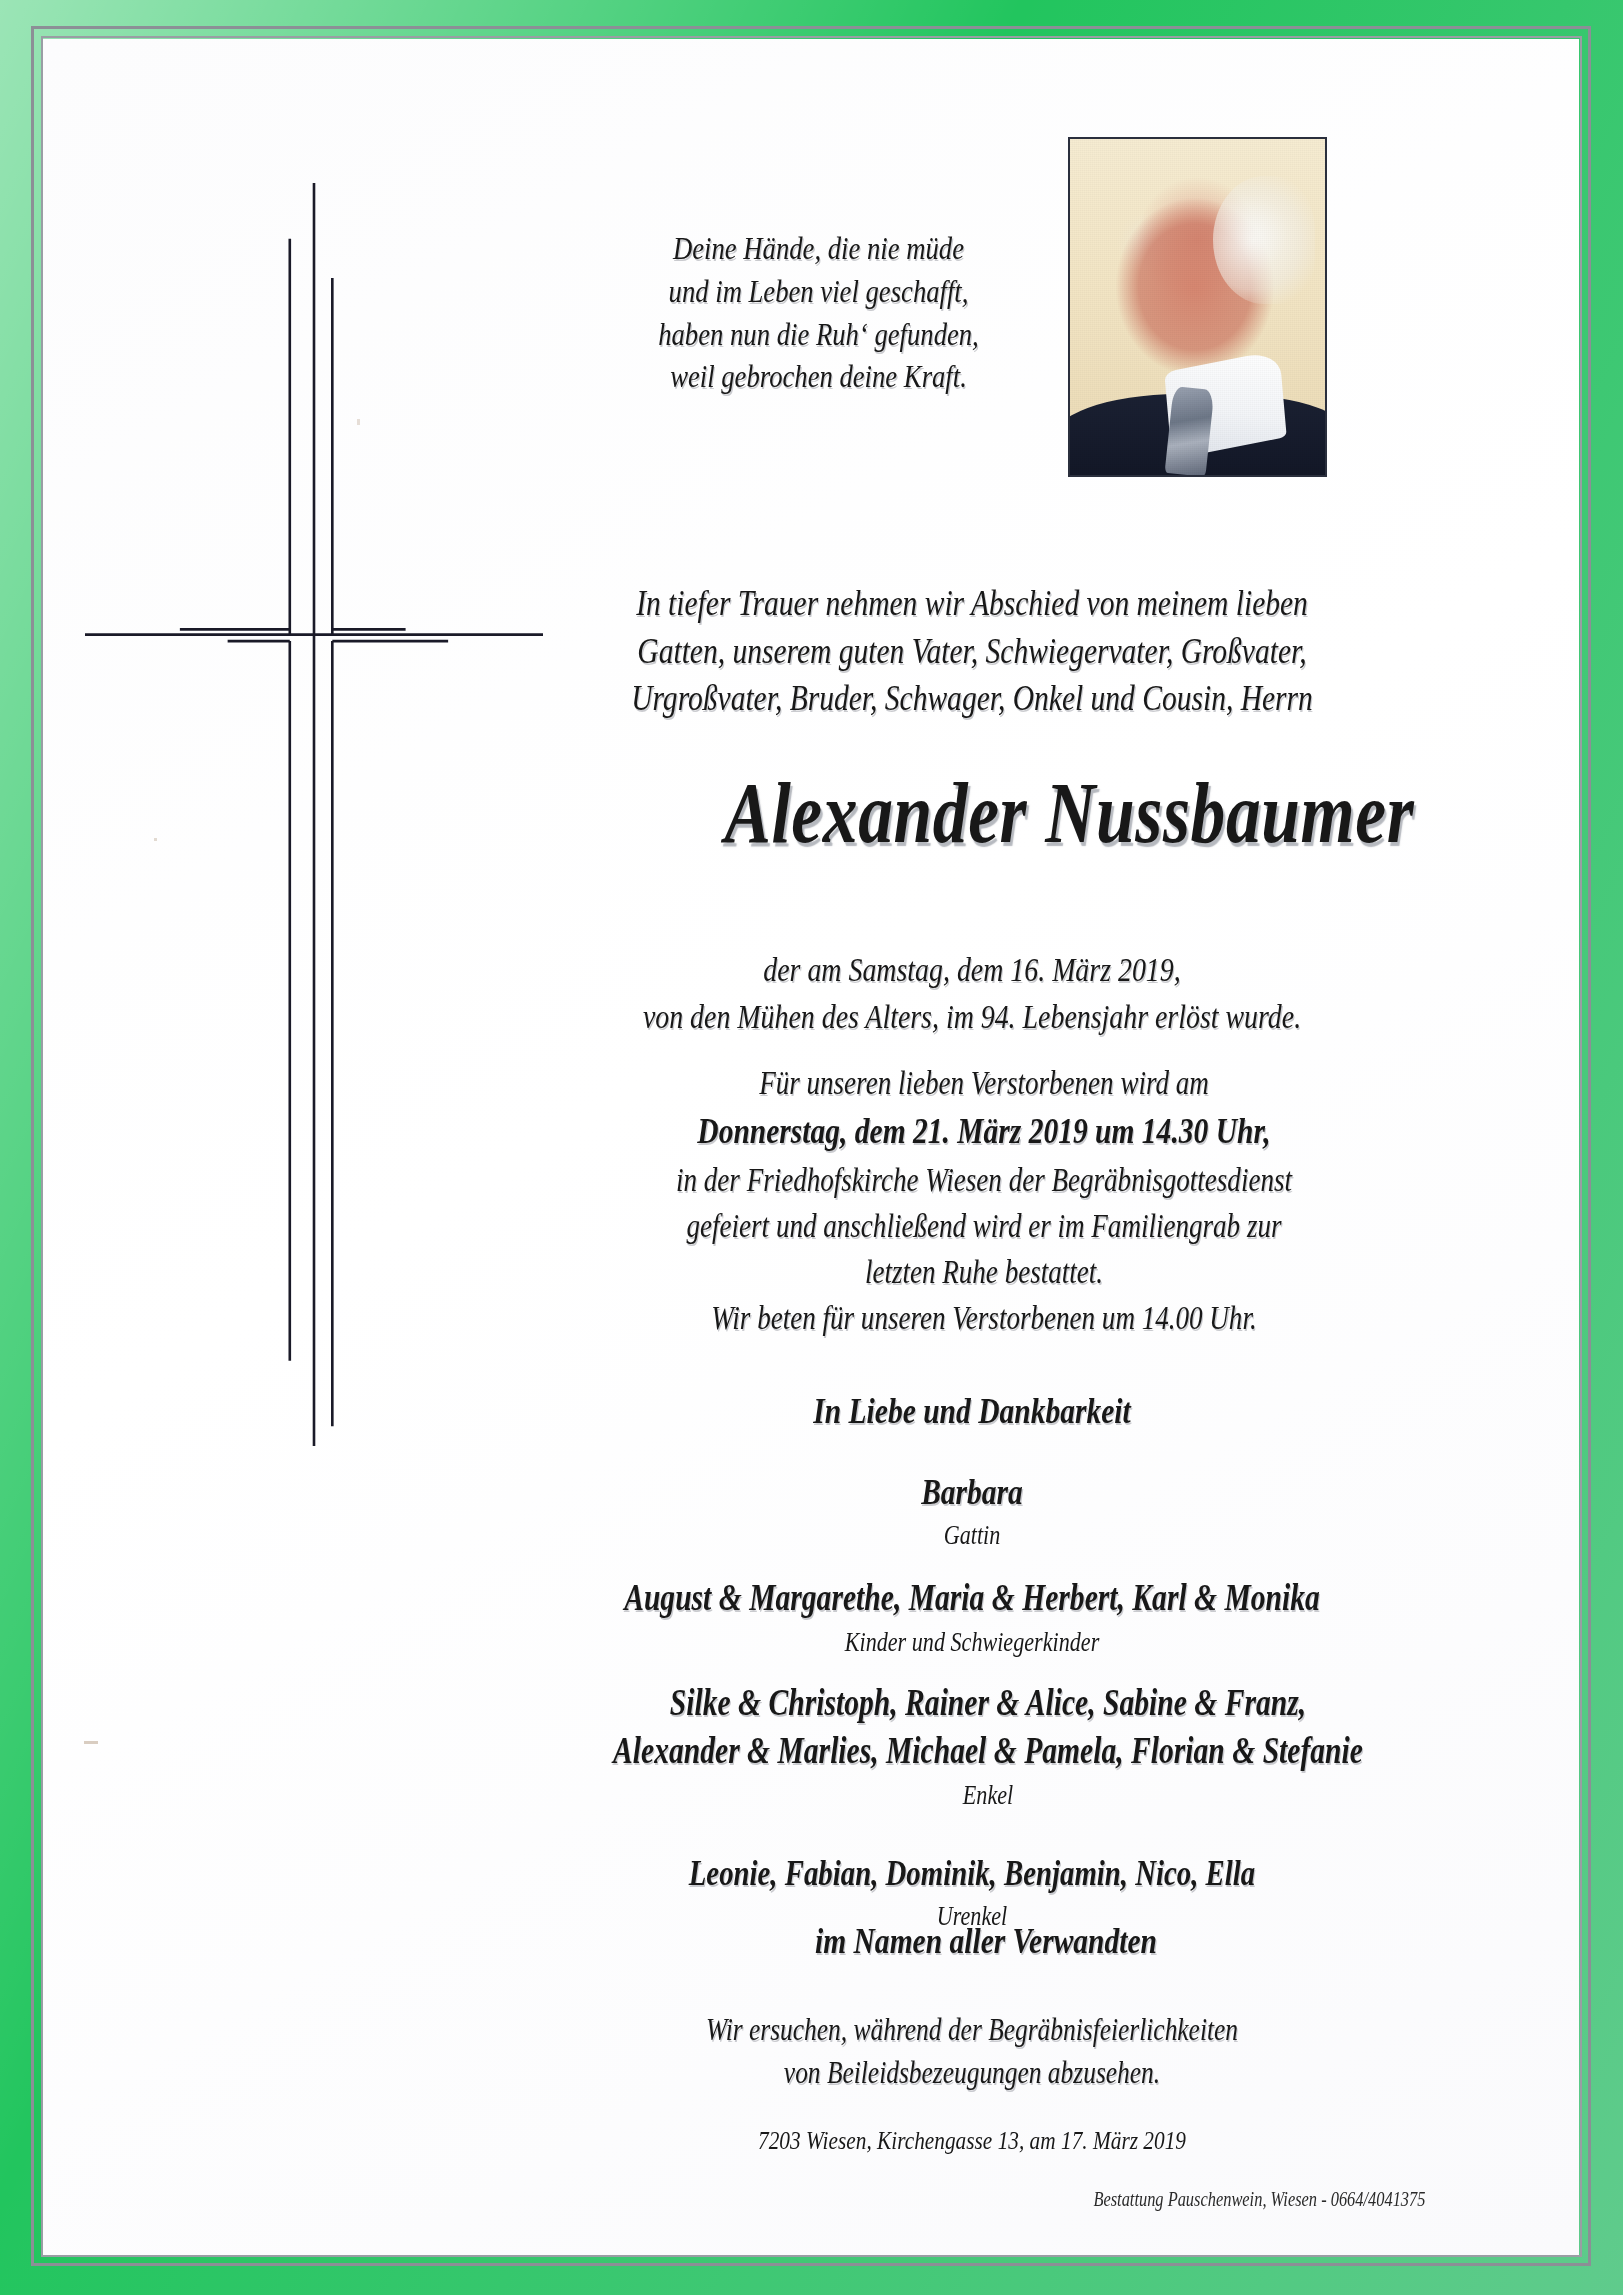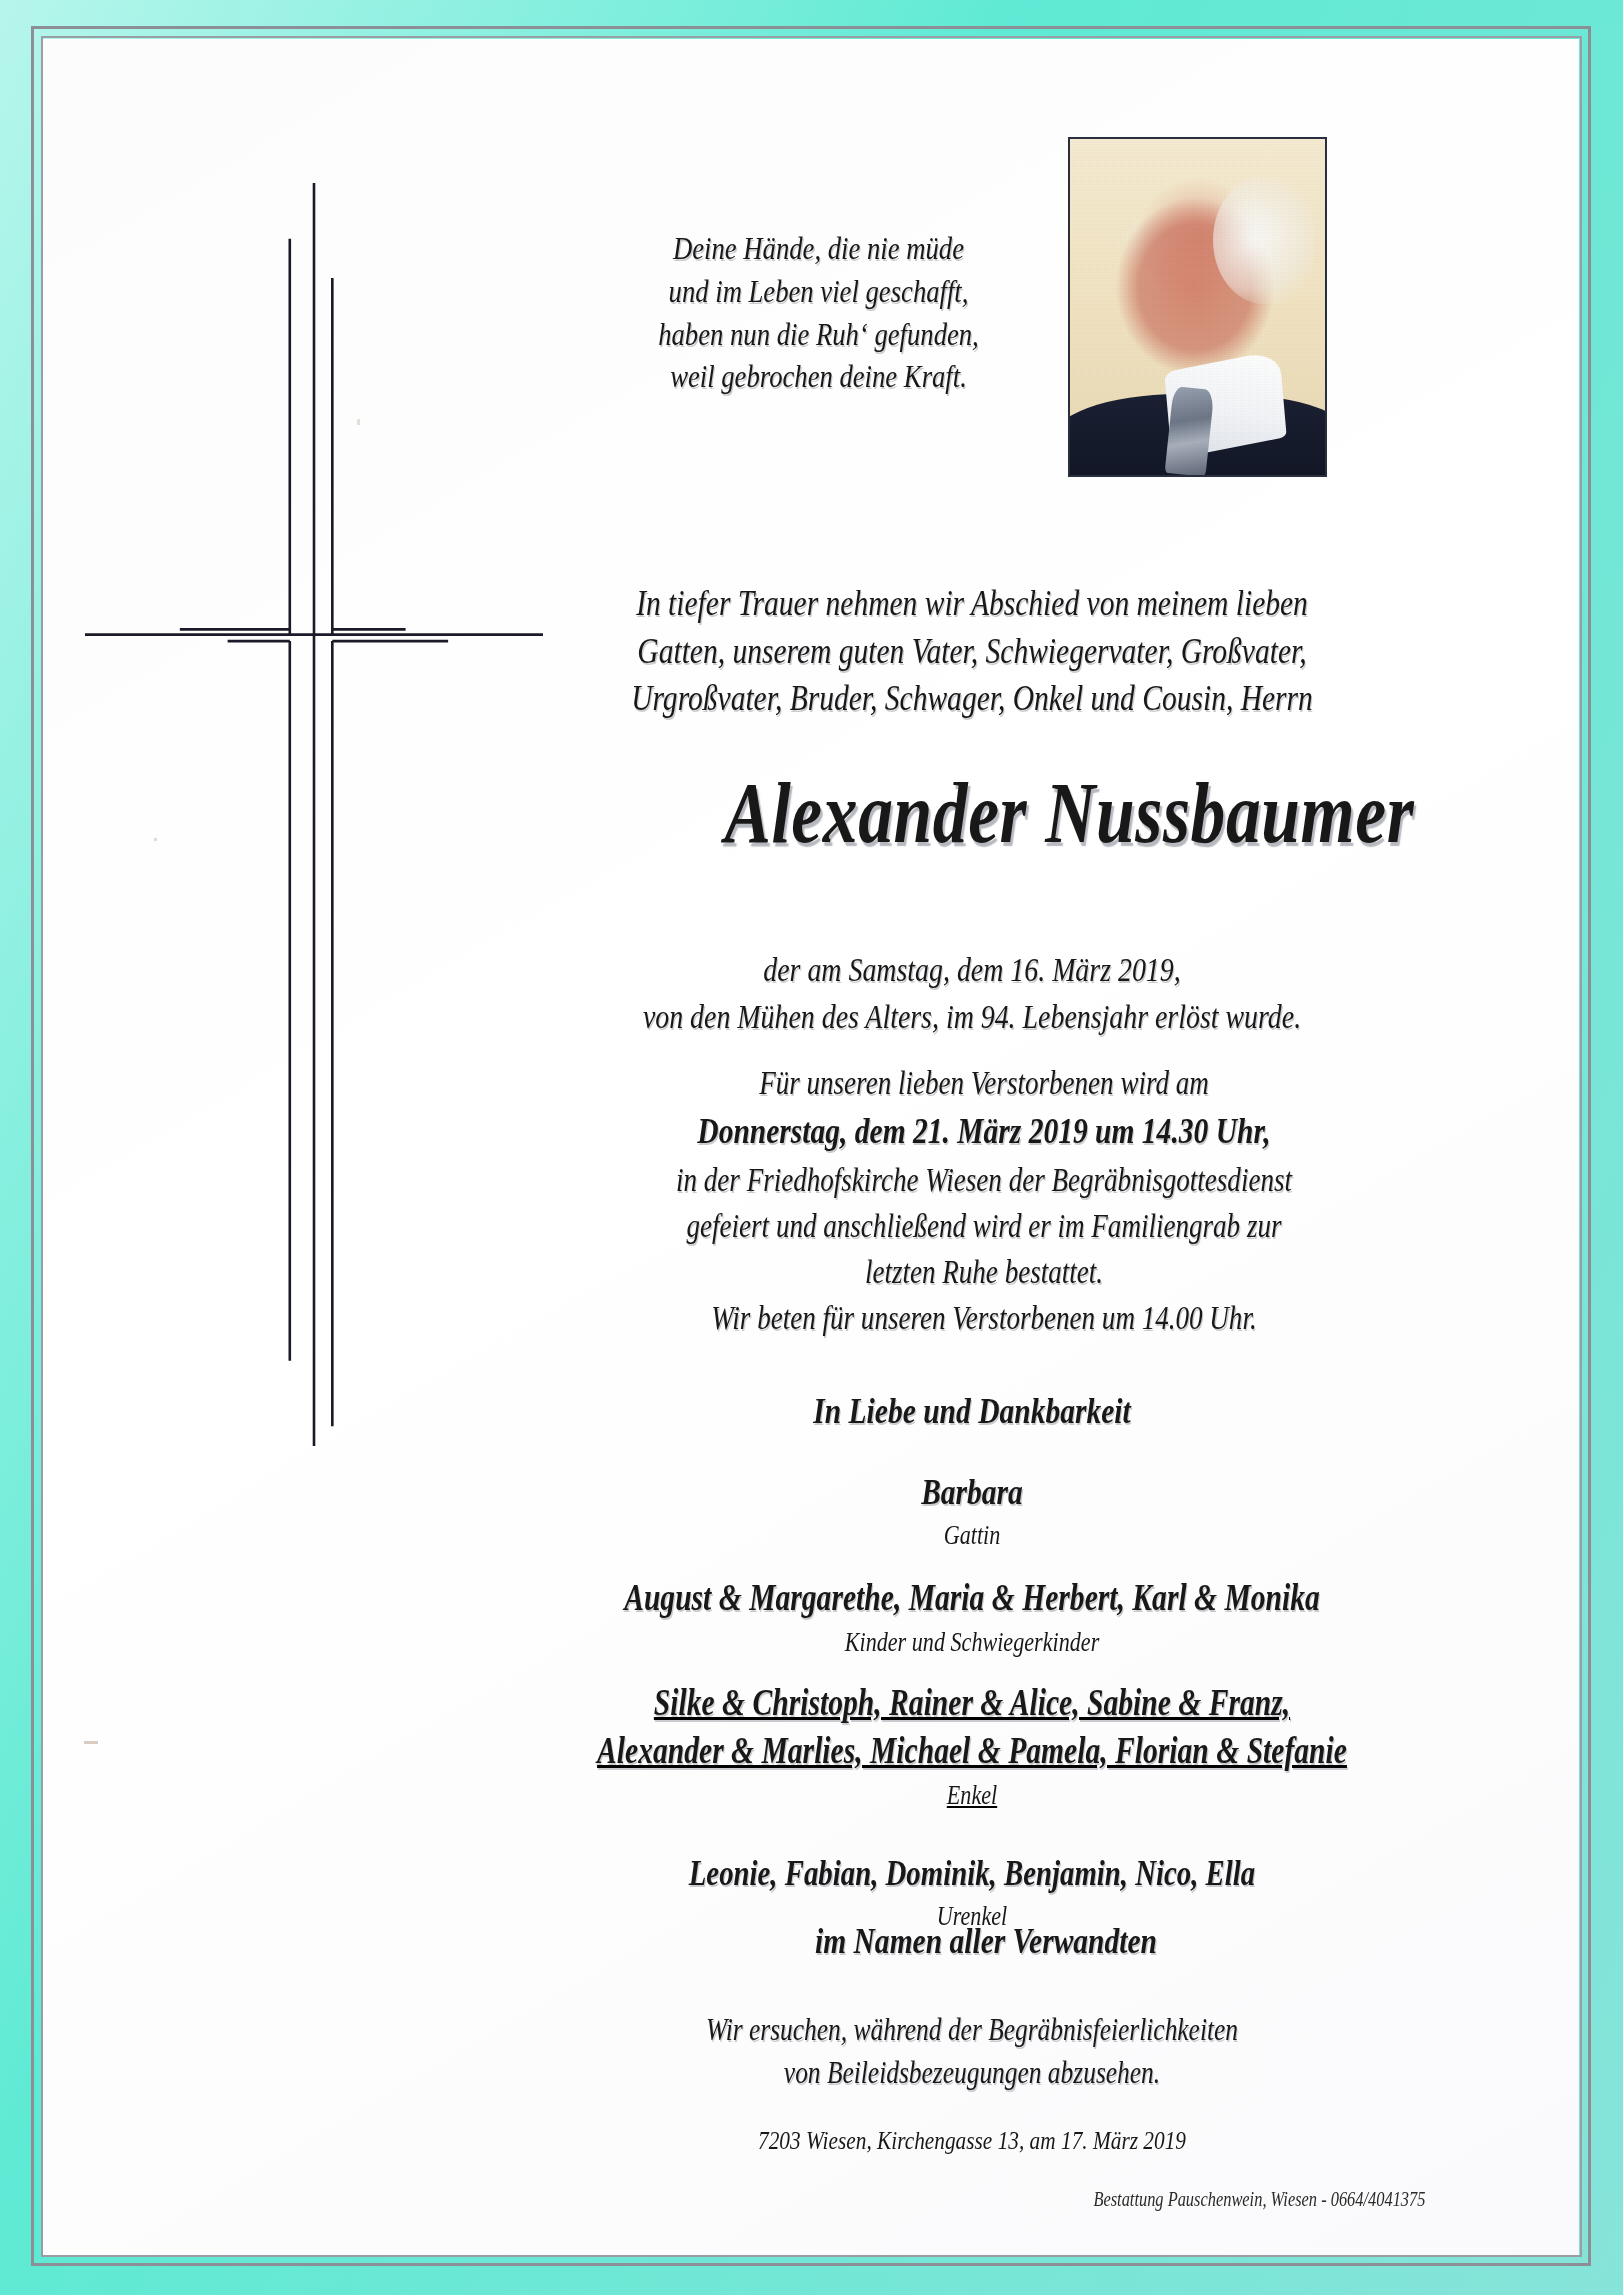--- a/index.html
+++ b/index.html
@@ -5,21 +5,21 @@
   html, body {
     margin: 0;
     padding: 0;
     background: #ffffff;
   }
 
   .page {
     position: relative;
     width: 1623px;
     height: 2295px;
-    background: #5eead4;
+    background: #22c55e;
     overflow: hidden;
     font-family: "Liberation Serif", "DejaVu Serif", serif;
   }
 
   
   .page::before {
     content: "";
     position: absolute;
     inset: 0;
     background:
@@ -209,21 +209,21 @@
   .love .tx { font-size: 36px; font-weight: bold; }
 
   .wife { position: absolute; left: 0; top: 1469px; width: 1106px; }
   .wife .nm { font-size: 36px; font-weight: bold; }
   .wife .rl { font-size: 27px; font-weight: normal; text-shadow: none; margin-top: 2.6px; }
 
   .kids { position: absolute; left: 0; top: 1574px; width: 1106px; }
   .kids .nm { font-size: 37px; font-weight: bold; transform: scaleX(0.80); }
   .kids .rl { font-size: 27px; font-weight: normal; text-shadow: none; margin-top: 2.6px; }
 
-  .gkids { position: absolute; left: 0; top: 1679px; width: 1106px; text-decoration: underline; }
+  .gkids { position: absolute; left: 16px; top: 1679px; width: 1106px; }
   .gkids .nm { font-size: 37px; font-weight: bold; transform: scaleX(0.80); line-height: 1.30; }
   .gkids .rl { font-size: 27px; font-weight: normal; text-shadow: none; margin-top: 2.6px; }
 
   .ggkids { position: absolute; left: 0; top: 1850px; width: 1106px; }
   .ggkids .nm { font-size: 36px; font-weight: bold; transform: scaleX(0.80); }
   .ggkids .rl { font-size: 27px; font-weight: normal; text-shadow: none; margin-top: 2.6px; }
 
   .rel { position: absolute; left: 14px; top: 1918px; width: 1106px; }
   .rel .tx { font-size: 36px; font-weight: bold; }
 

